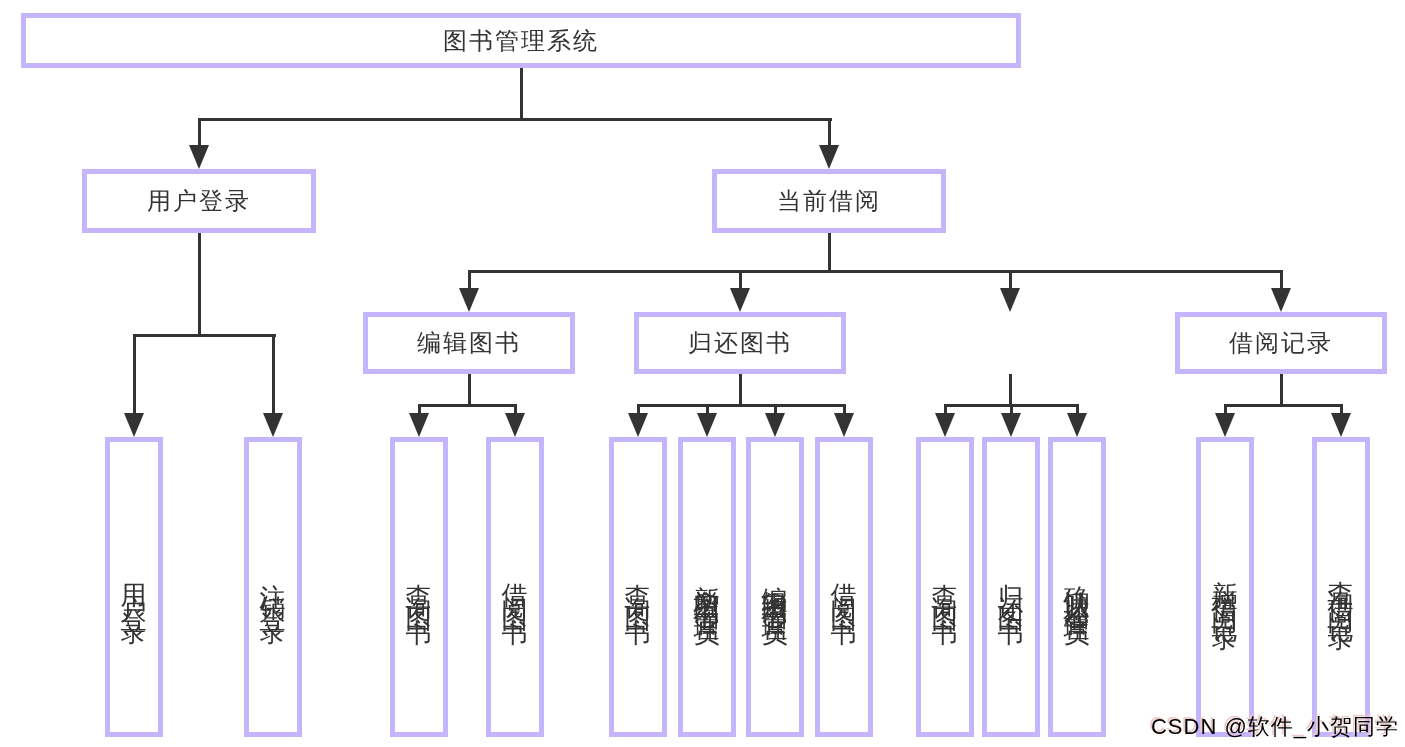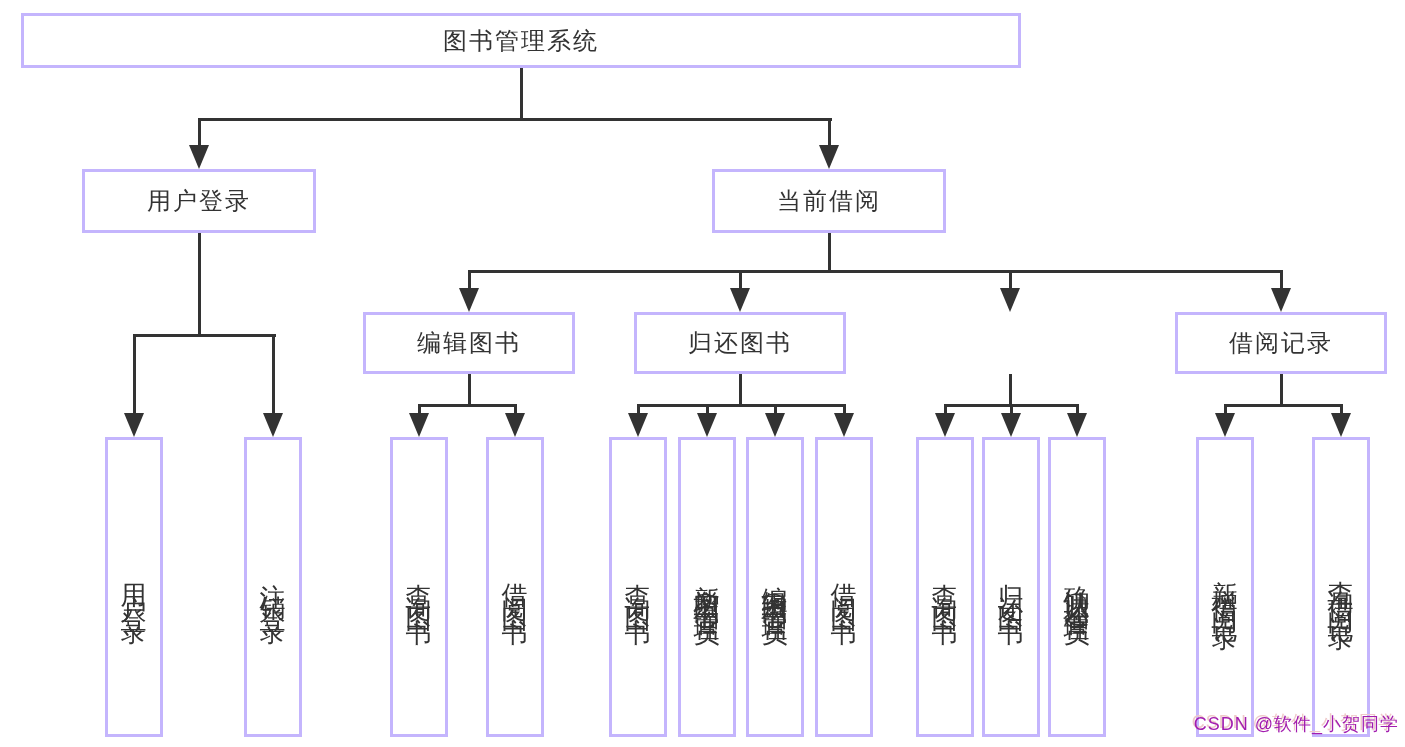--- a/index.html
+++ b/index.html
@@ -7,21 +7,21 @@
     position: relative;
     width: 1405px;
     height: 747px;
     background: #ffffff;
     overflow: hidden;
     font-family: "Liberation Sans", "DejaVu Sans", sans-serif;
   }
   .node {
     position: absolute;
     box-sizing: border-box;
-    border: 3px solid #c4b5fd;
+    border: 5px solid #c4b5fd;
     background: #ffffff;
     display: flex;
     align-items: center;
     justify-content: center;
   }
   .hlabel {
     font-size: 24px;
     color: #333333;
     letter-spacing: 2px;
     white-space: nowrap;
@@ -41,22 +41,22 @@
     position: absolute;
     width: 0; height: 0;
     border-left: 10px solid transparent;
     border-right: 10px solid transparent;
     border-top: 24px solid #333333;
   }
   .watermark {
     position: absolute;
     right: 6px;
     top: 712px;
-    font-size: 18px;
-    color: #a21caf;
+    font-size: 22px;
+    color: #000000;
     letter-spacing: 1px;
     text-shadow: -2px -2px 0 #eec9c9;
     white-space: nowrap;
   }
 </style>
 </head>
 <body>
 
 <div id="canvas">
 

